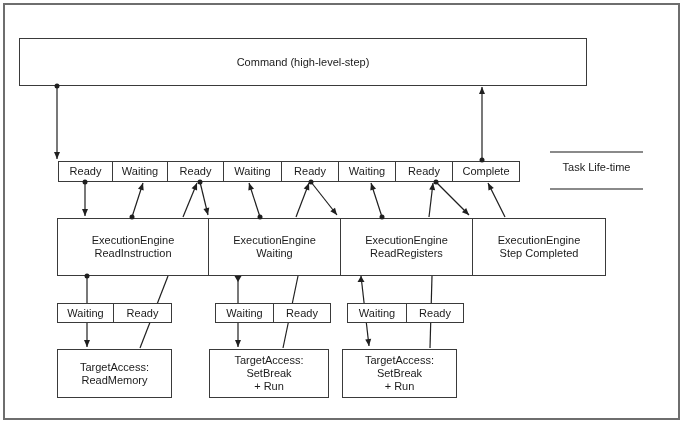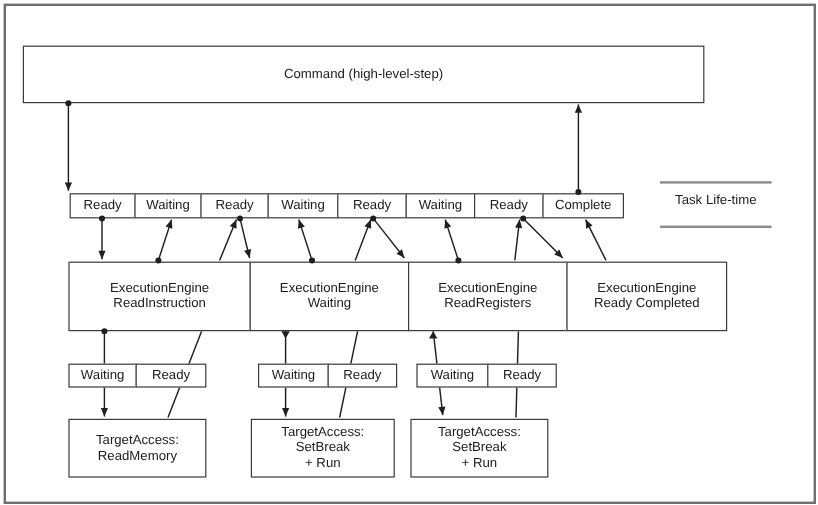--- a/index.html
+++ b/index.html
@@ -99,21 +99,21 @@
   <div class="box" style="left:208px; top:218px; width:133px; height:58px;">
       <div>ExecutionEngine</div>
       <div>Waiting</div>
     </div>
   <div class="box" style="left:340px; top:218px; width:133px; height:58px;">
       <div>ExecutionEngine</div>
       <div>ReadRegisters</div>
     </div>
   <div class="box" style="left:472px; top:218px; width:134px; height:58px;">
       <div>ExecutionEngine</div>
-      <div>Ready Completed</div>
+      <div>Step Completed</div>
     </div>
 
   <div class="box cell" style="left:57px;  top:303px; width:57px; height:20px;">
       <span>Waiting</span>
     </div>
   <div class="box cell" style="left:113px; top:303px; width:59px; height:20px;">
       <span>Ready</span>
     </div>
   <div class="box cell" style="left:215px; top:303px; width:59px; height:20px;">
       <span>Waiting</span>

